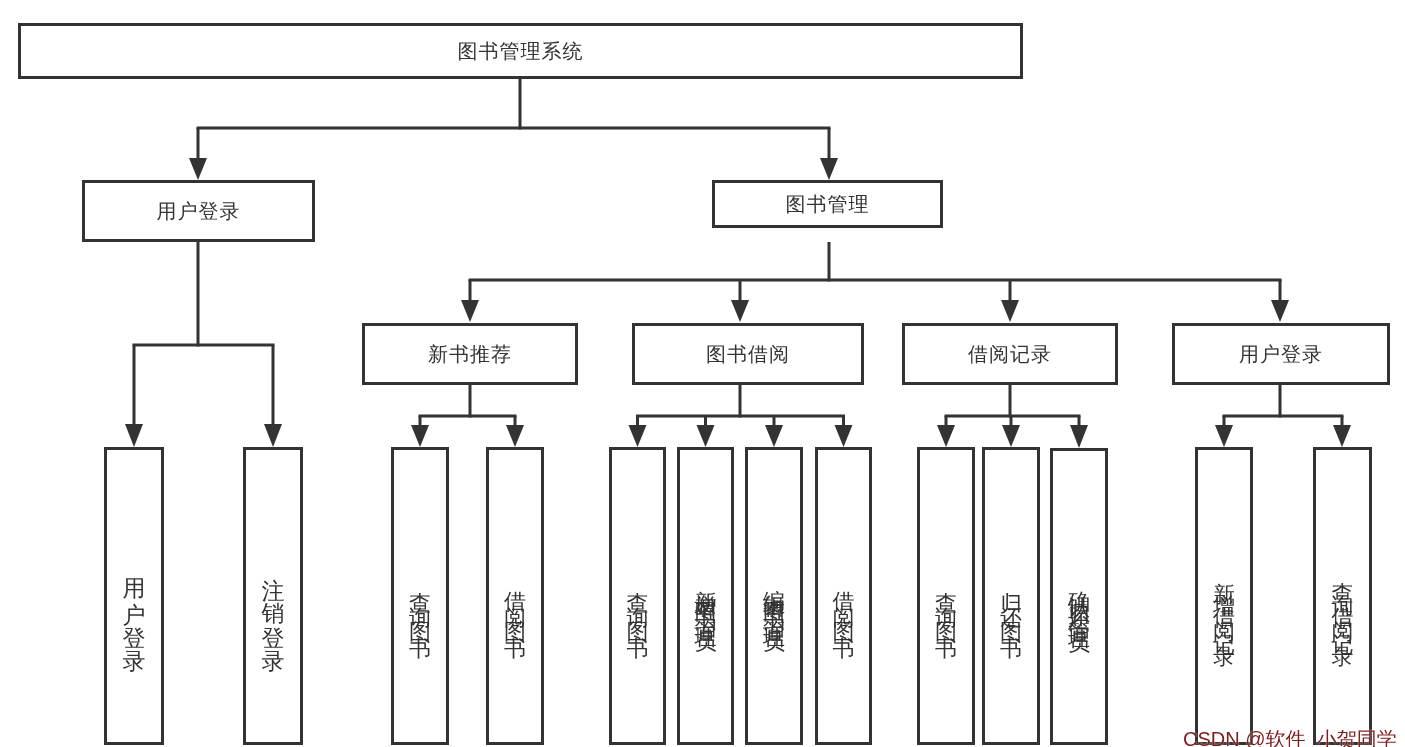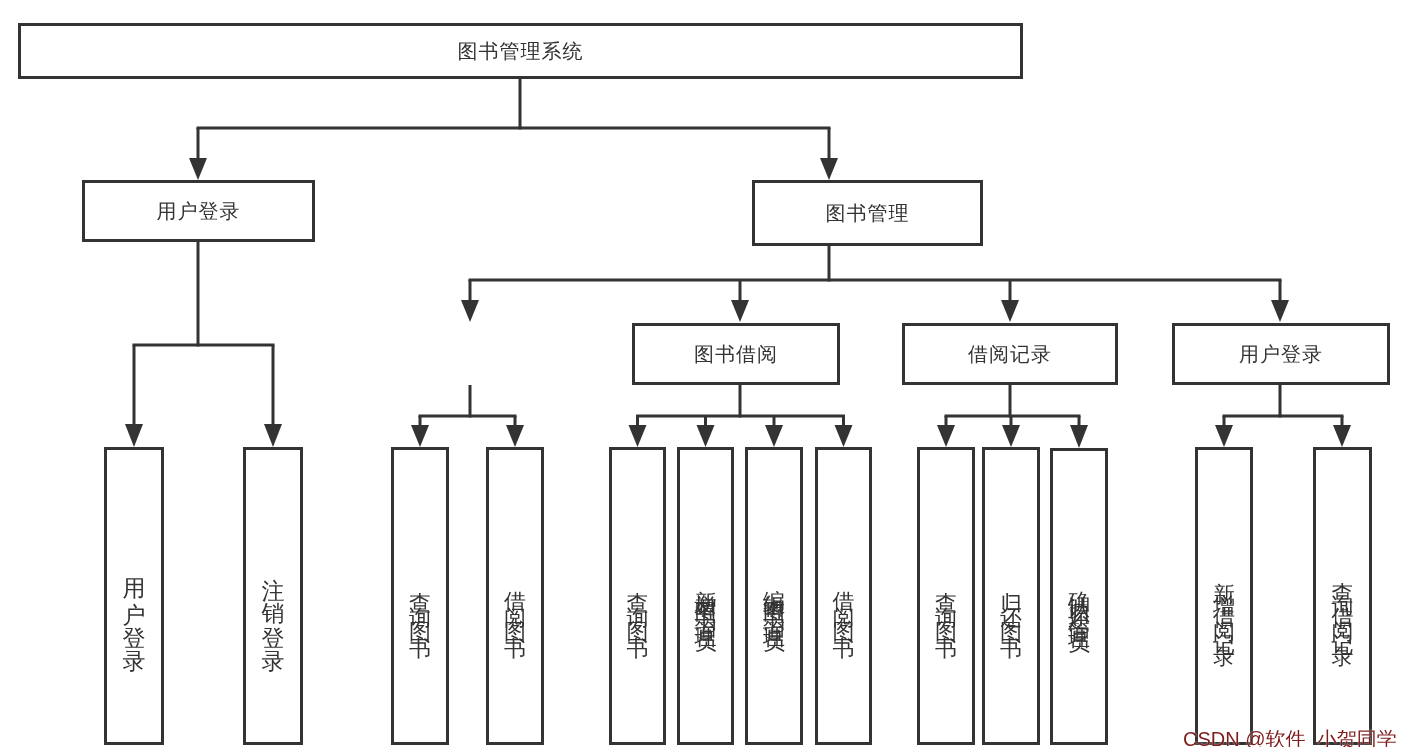--- a/index.html
+++ b/index.html
@@ -98,25 +98,28 @@
     <polygon points="1333,415 1351,415 1342,437"></polygon>
   </svg>
 
   <div class="box" style="left:18px;top:13px;width:1005px;height:56px">
     <span class="hlabel">图书管理系统</span>
   </div>
 
   <div class="box" style="left:82px;top:170px;width:233px;height:62px">
     <span class="hlabel">用户登录</span>
   </div>
-  <div class="box" style="left:752px;top:170px;width:231px;height:66px">
+  <div class="box" style="left:712px;top:170px;width:231px;height:48px">
     <span class="hlabel">图书管理</span>
   </div>
 
-  <div class="box" style="left:632px;top:313px;width:208px;height:62px">
+  <div class="box" style="left:362px;top:313px;width:216px;height:62px">
+    <span class="hlabel">新书推荐</span>
+  </div>
+  <div class="box" style="left:632px;top:313px;width:232px;height:62px">
     <span class="hlabel">图书借阅</span>
   </div>
   <div class="box" style="left:902px;top:313px;width:216px;height:62px">
     <span class="hlabel">借阅记录</span>
   </div>
   <div class="box" style="left:1172px;top:313px;width:218px;height:62px">
     <span class="hlabel">用户登录</span>
   </div>
 
   <div class="box" style="left:104px;top:437px;width:60px;height:298px">

